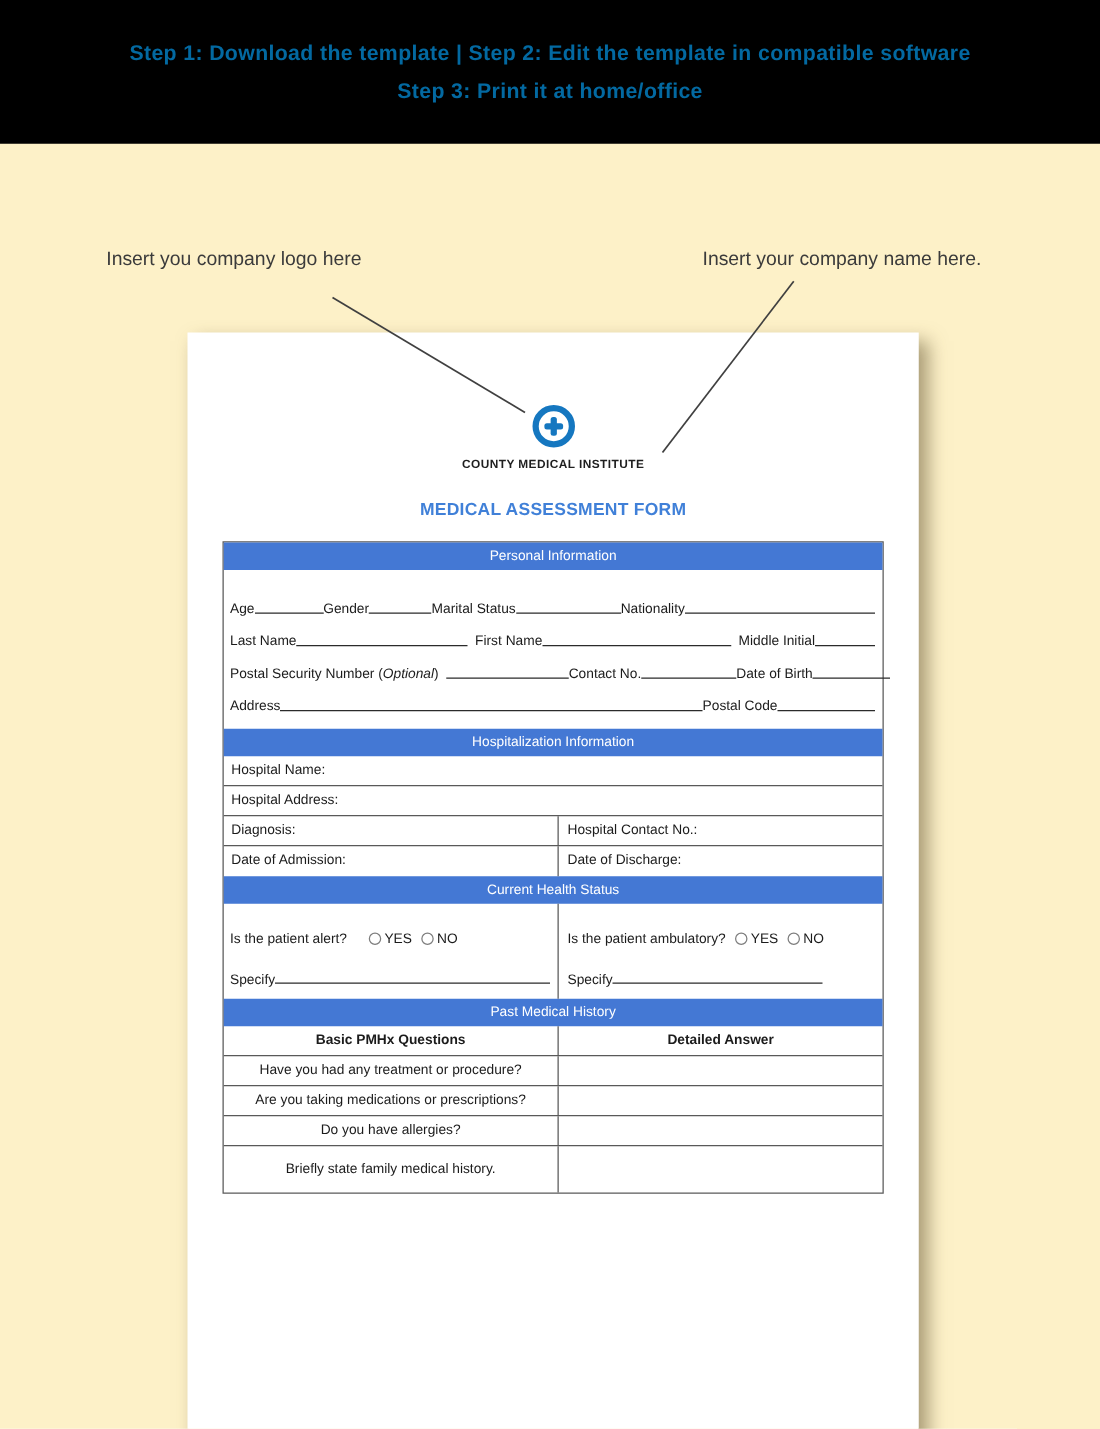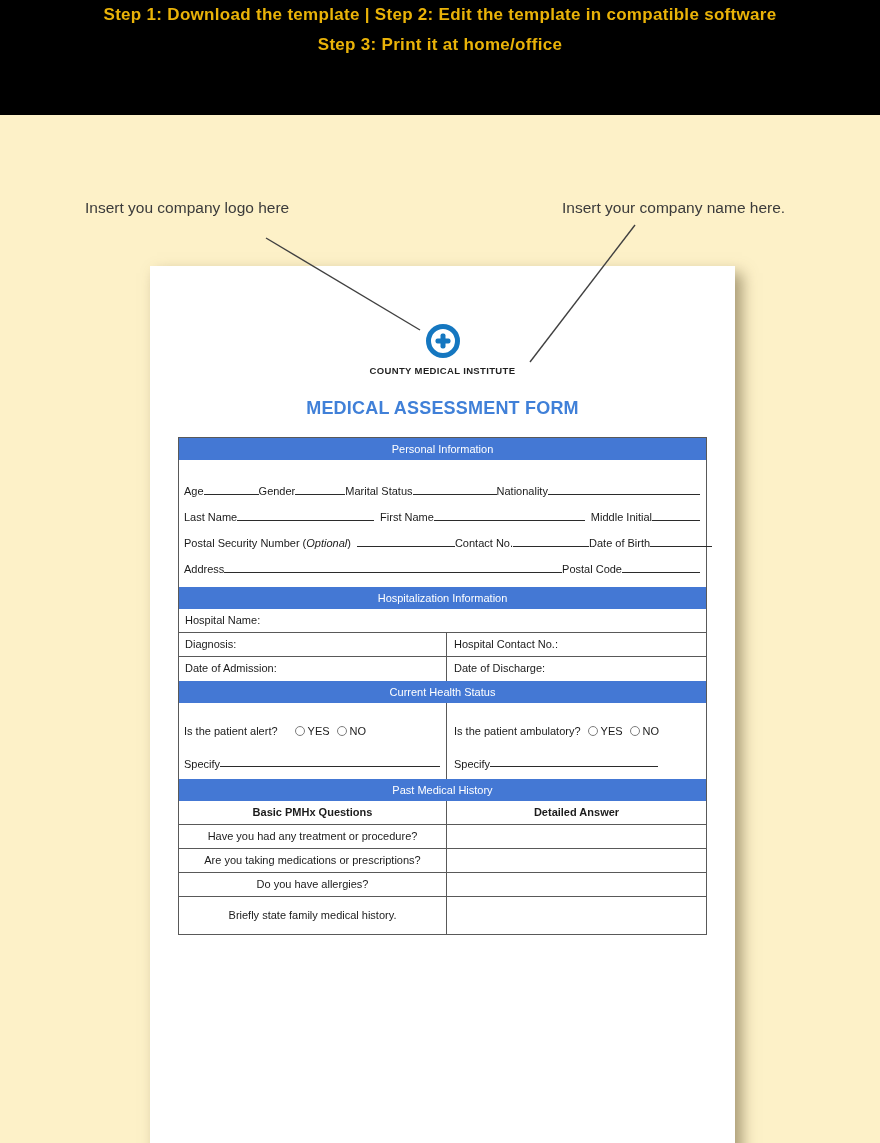--- a/index.html
+++ b/index.html
@@ -9,22 +9,23 @@
     background: #FDF1C8;
     font-family: "Liberation Sans", sans-serif;
     overflow: hidden;
   }
 
   
   .banner {
     position: absolute; left: 0; top: 0;
     width: 880px; height: 115px;
     background: #000000;
-    color: #eab308;
+    color: #0369a1;
     text-align: center;
+    padding-top: 28px;
   }
   .banner div {
     font-size: 17px; font-weight: bold; line-height: 30px; letter-spacing: .3px;
   }
 
   
   .ann {
     position: absolute; top: 199px;
     font-size: 15.5px; color: #3b3b3b;
     white-space: nowrap;
@@ -66,21 +67,21 @@
     transform: translate(-50%, -50%);
     background: #1577C0; border-radius: 2px;
   }
   .company-name {
     margin-top: 3px;
     font-size: 9.5px; font-weight: bold; letter-spacing: .35px;
     color: #1f1f1f; text-align: center;
   }
   .form-title {
     margin-top: 22px;
-    font-size: 18px; font-weight: bold; letter-spacing: .2px;
+    font-size: 14px; font-weight: bold; letter-spacing: .2px;
     color: #4080D8; text-align: center;
   }
 
   
   .form-table {
     width: 529px; margin: 18px auto 0;
     border: 1px solid #595959;
     font-size: 11px; color: #1b1b1b;
   }
   .sec-header {
@@ -216,20 +217,23 @@
         <span class="lbl">Address</span>
         <span class="fill"></span>
         <span class="lbl">Postal Code</span>
         <span class="fill f-78"></span>
       </div>
     </div>
 
     <div class="sec-header">Hospitalization Information</div>
     <div class="h-row">
       <span>Hospital Name:</span>
+    </div>
+    <div class="h-row">
+      <span>Hospital Address:</span>
     </div>
     <div class="h-row split">
       <div class="cell-l">
         <span>Diagnosis:</span>
       </div>
       <div class="cell-r">
         <span>Hospital Contact No.:</span>
       </div>
     </div>
     <div class="h-row split last">

